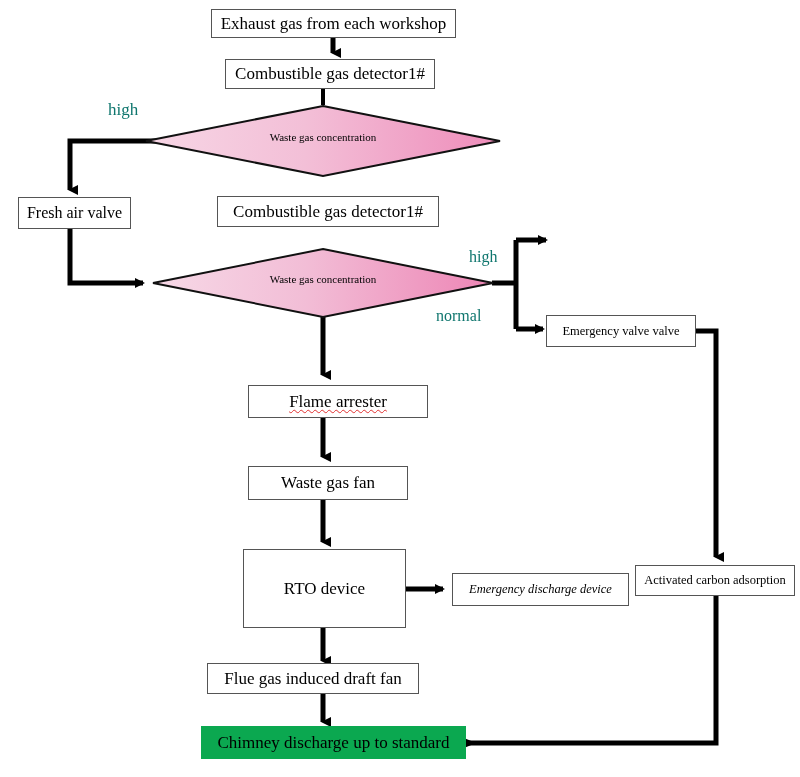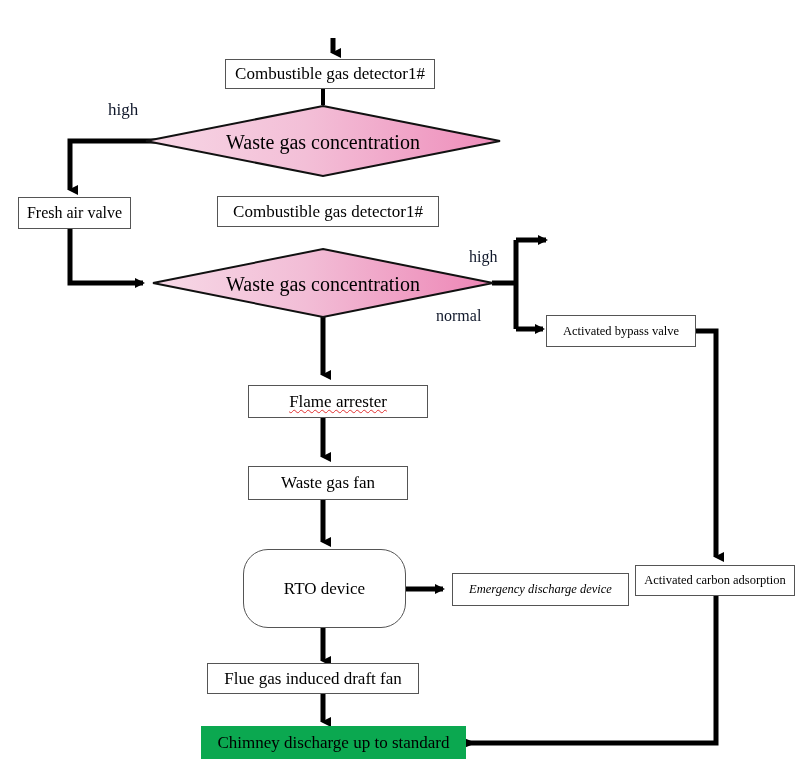--- a/index.html
+++ b/index.html
@@ -43,34 +43,34 @@
   .node.green {
     background: #0ba850;
     border: 1px solid #0ba850;
   }
   .node.plain {
     background: transparent;
     border: none;
   }
   .lbl {
     position: absolute;
-    color: #0f172a;
+    color: #0f766e;
     z-index: 6;
     white-space: nowrap;
   }
   .diamond-text {
     position: absolute;
     z-index: 6;
     color: #000000;
     white-space: nowrap;
     text-align: center;
   }
   .fs17 { font-size: 17px; }
   .fs16 { font-size: 16px; }
-  .fs15 { font-size: 20px; }
+  .fs15 { font-size: 11px; }
   .fs13 { font-size: 12.5px; }
   .squiggle {
     text-decoration: underline;
     text-decoration-color: #e03030;
     text-decoration-style: wavy;
     text-decoration-thickness: 1px;
     text-underline-offset: 2px;
   }
 </style>
 </head>
@@ -135,37 +135,38 @@
 
     <polygon points="323,106 500,141 323,176 146,141" fill="url(#pinkGrad1)" stroke="#111111" stroke-width="2"></polygon>
 
     <polygon points="323,249 493,283 323,317 153,283" fill="url(#pinkGrad2)" stroke="#111111" stroke-width="2"></polygon>
   </svg>
 
   <div class="diamond-text fs15" style="left:213px; top:131px; width:220px;">Waste gas concentration</div>
 
   <div class="diamond-text fs15" style="left:213px; top:273px; width:220px;">Waste gas concentration</div>
 
+  <div class="node box fs17" style="left:211px; top:9px; width:245px; height:29px;">Exhaust gas from each workshop</div>
 
   <div class="node box fs17" style="left:225px; top:59px; width:210px; height:30px;">Combustible gas detector1#</div>
 
   <div class="node box fs16" style="left:18px; top:197px; width:113px; height:32px;">Fresh air valve</div>
 
   <div class="node box fs17" style="left:217px; top:196px; width:222px; height:31px;">Combustible gas detector1#</div>
 
 
-  <div class="node box fs13" style="left:546px; top:315px; width:150px; height:32px;">Activated bypass valve</div>
+  <div class="node box fs13" style="left:546px; top:315px; width:150px; height:32px;">Emergency valve valve</div>
 
   <div class="node box fs17" style="left:248px; top:385px; width:180px; height:33px;">
     <span class="squiggle">Flame arrester</span>
   </div>
 
   <div class="node box fs17" style="left:248px; top:466px; width:160px; height:34px;">Waste gas fan</div>
 
-  <div class="node box fs17" style="left:243px; top:549px; width:163px; height:79px;border-radius:25px;">RTO device</div>
+  <div class="node box fs17" style="left:243px; top:549px; width:163px; height:79px;">RTO device</div>
 
   <div class="node box fs13" style="left:452px; top:573px; width:177px; height:33px;font-style:italic;">Emergency discharge device</div>
 
   <div class="node box fs13" style="left:635px; top:565px; width:160px; height:31px;">Activated carbon adsorption</div>
 
   <div class="node box fs17" style="left:207px; top:663px; width:212px; height:31px;">Flue gas induced draft fan</div>
 
   <div class="node green fs17" style="left:189px; top:726px; width:265px; height:33px;margin-left:12px;">Chimney discharge up to standard</div>
 
   <div class="lbl fs17" style="left:108px; top:100px;">high</div>

